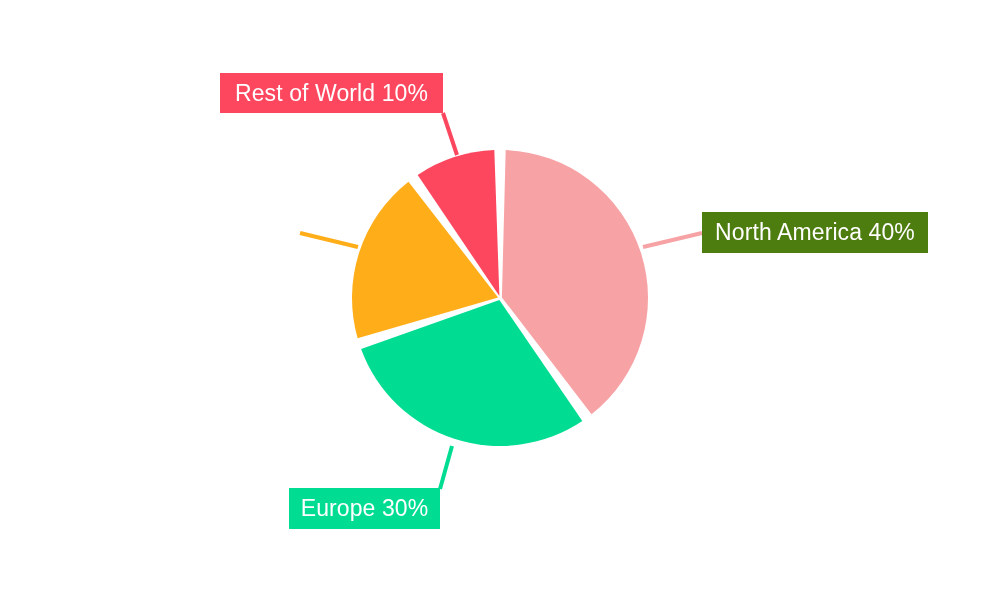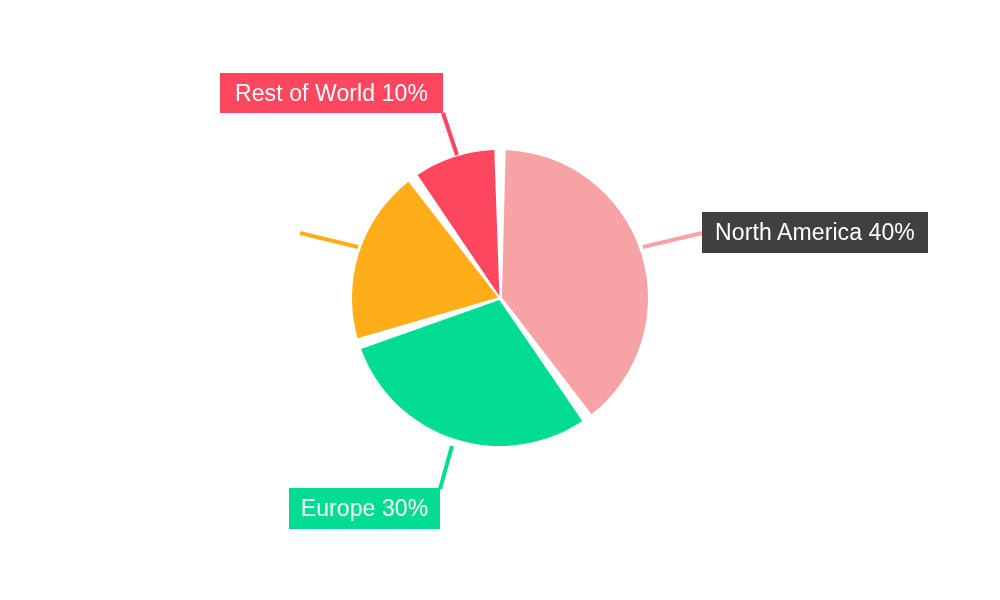--- a/index.html
+++ b/index.html
@@ -80,21 +80,21 @@
 
     <g>
       <path d="M 702 233 L 643 247" stroke="#f7a3a5" stroke-width="4" fill="none"></path>
       <path d="M 440 489 L 452 446" stroke="#00dd92" stroke-width="4" fill="none"></path>
       <path d="M 300 233 L 358 247" stroke="#ffae1a" stroke-width="4" fill="none"></path>
       <path d="M 443 113 L 457 155" stroke="#fc475f" stroke-width="4" fill="none"></path>
     </g>
 
   </svg>
 
-  <div class="callout-label" id="label-north-america" style="background:#404040">
+  <div class="callout-label" id="label-north-america" style="background:#4d7c0f">
     <span>North America 40%</span>
   </div>
 
   <div class="callout-label" id="label-europe" style="background:#00dd92">
     <span>Europe 30%</span>
   </div>
 
 
   <div class="callout-label" id="label-rest-of-world" style="background:#fc475f">
     <span>Rest of World 10%</span>

